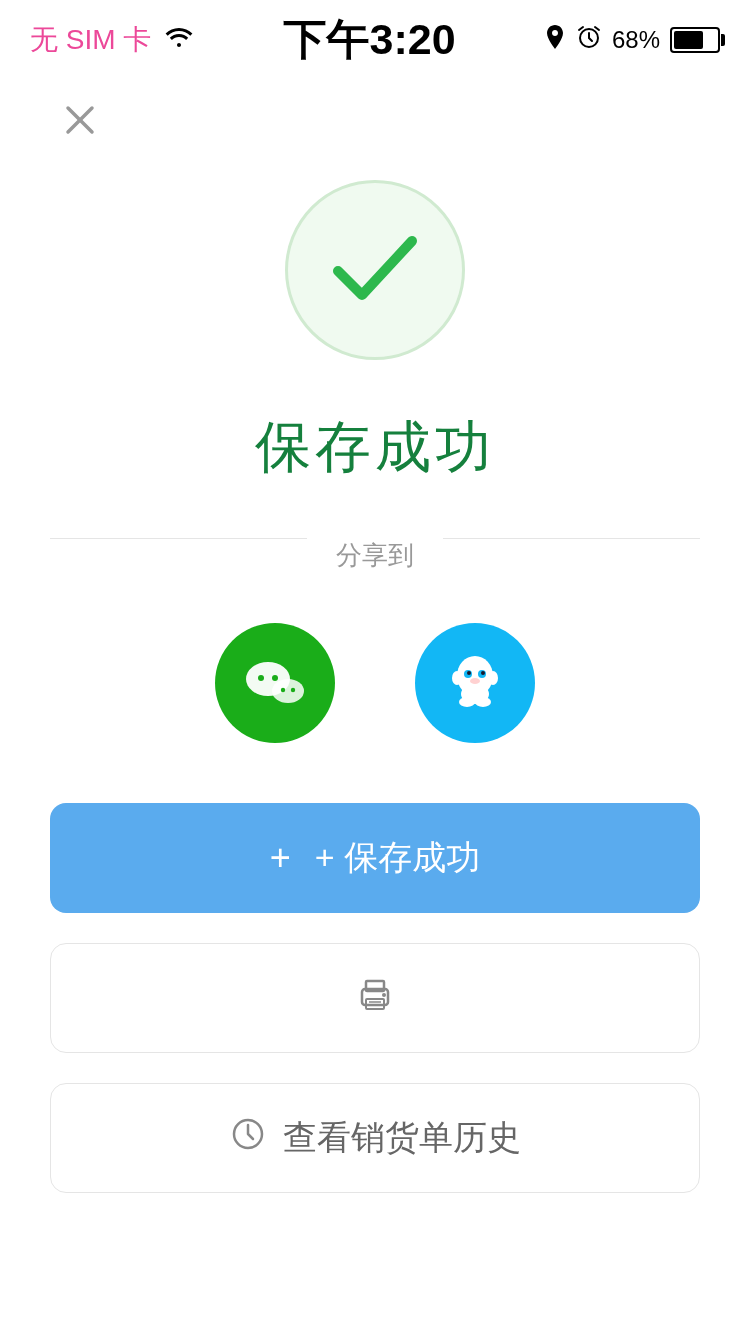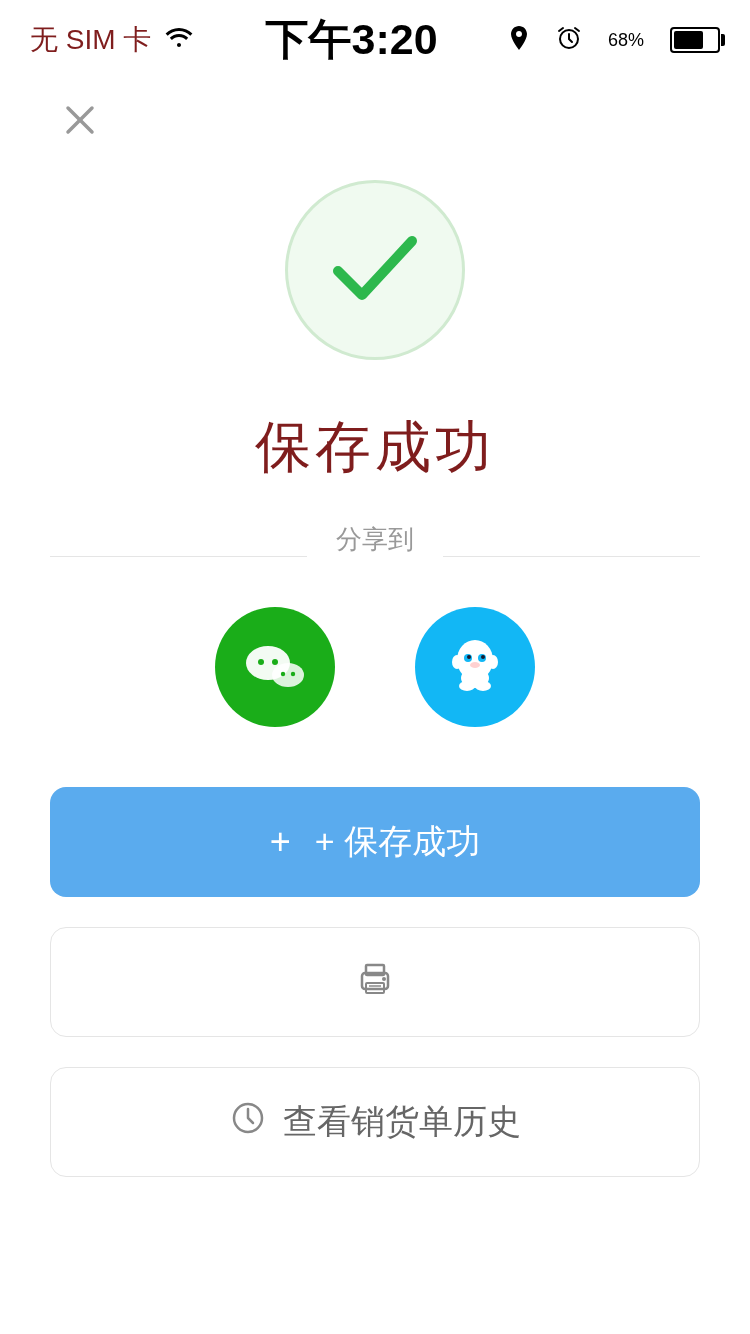--- a/index.html
+++ b/index.html
@@ -26,35 +26,35 @@
       justify-content: space-between;
       padding: 0 30px;
       background: #fff;
     }
 
     .status-left {
       display: flex;
       align-items: center;
       gap: 12px;
       font-size: 28px;
-      color: #7f1d1d;
+      color: #ec4899;
       font-weight: 500;
     }
 
     .status-center {
       font-size: 43px;
       font-weight: 600;
       color: #000;
     }
 
     .status-right {
       display: flex;
       align-items: center;
-      gap: 26px;
-      font-size: 18px;
+      gap: 10px;
+      font-size: 24px;
       color: #000;
     }
 
     .battery-icon {
       width: 50px;
       height: 26px;
       border: 2px solid #000;
       border-radius: 4px;
       position: relative;
       display: flex;
@@ -123,35 +123,35 @@
 
     .checkmark {
       width: 90px;
       height: 75px;
     }
 
     
     .success-title {
       font-size: 56px;
       font-weight: 400;
-      color: #7f1d1d;
-      margin-bottom: 36px;
+      color: #15803d;
+      margin-bottom: 52px;
       letter-spacing: 4px;
     }
 
     
     .share-section {
       width: 100%;
       padding: 0 50px;
       margin-bottom: 60px;
     }
 
     .share-divider {
       display: flex;
-      align-items: flex-end;
+      align-items: flex-start;
       gap: 29px;
       margin-bottom: 50px;
     }
 
     .divider-line {
       flex: 1;
       height: 1px;
       background: #e5e5e5;
     }
 

